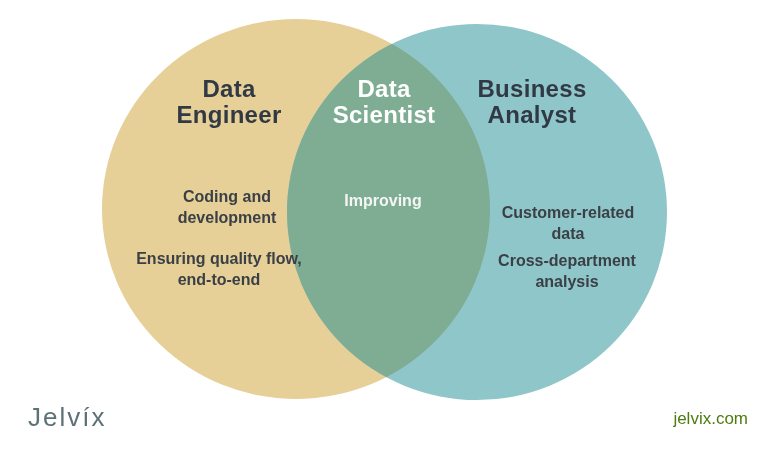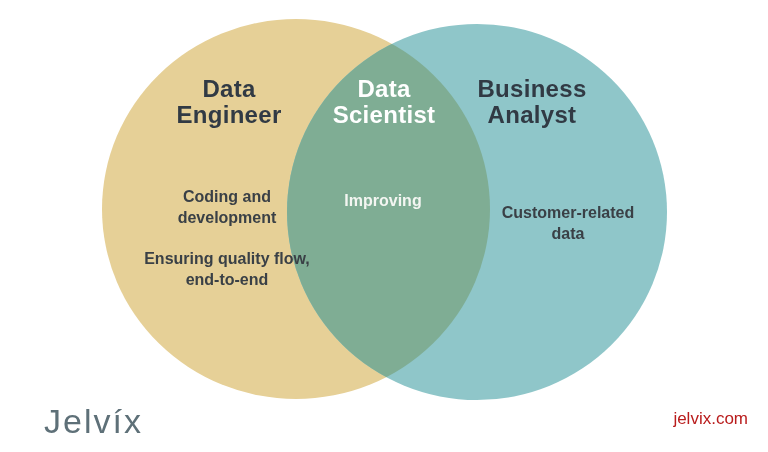--- a/index.html
+++ b/index.html
@@ -41,34 +41,34 @@
   .circle-item {
     font-size: 16px;
     line-height: 21px;
     color: #3a4046;
   }
   .circle-item.light {
     color: #f4f6f2;
   }
   .logo {
     position: absolute;
-    left: 44px;
+    left: 28px;
     top: 402px;
-    font-size: 34px;
+    font-size: 26px;
     font-weight: normal;
     letter-spacing: 2px;
     color: #5e7078;
   }
   .website {
     position: absolute;
     right: 20px;
     top: 409px;
     font-size: 17px;
     font-weight: normal;
-    color: #b91c1c;
+    color: #4d7c0f;
   }
 </style>
 </head>
 <body>
 
 <div class="stage">
 
   <svg class="venn-svg" viewBox="0 0 768 452" aria-hidden="true">
     <defs>
       <clipPath id="clip-left-circle">
@@ -85,27 +85,29 @@
 
   <div class="txt circle-title light" style="left:384px; top:76px;">Data
 Scientist</div>
 
   <div class="txt circle-title" style="left:532px; top:76px;">Business
 Analyst</div>
 
   <div class="txt circle-item" style="left:227px; top:186px;">Coding and
 development</div>
 
-  <div class="txt circle-item" style="left:227px; top:248px;">Ensuring quality flow,
+  <div class="txt circle-item" style="left:219px; top:248px;">Ensuring quality flow,
 end-to-end</div>
 
   <div class="txt circle-item light" style="left:383px; top:190px;">Improving</div>
 
 
   <div class="txt circle-item" style="left:568px; top:186px;margin-top:16px;">Customer-related
 data</div>
 
+  <div class="txt circle-item" style="left:567px; top:250px;">Cross-department
+analysis</div>
 
   <div class="logo">Jelvíx</div>
 
   <div class="website">jelvix.com</div>
 
 </div>
 
 </body></html>

